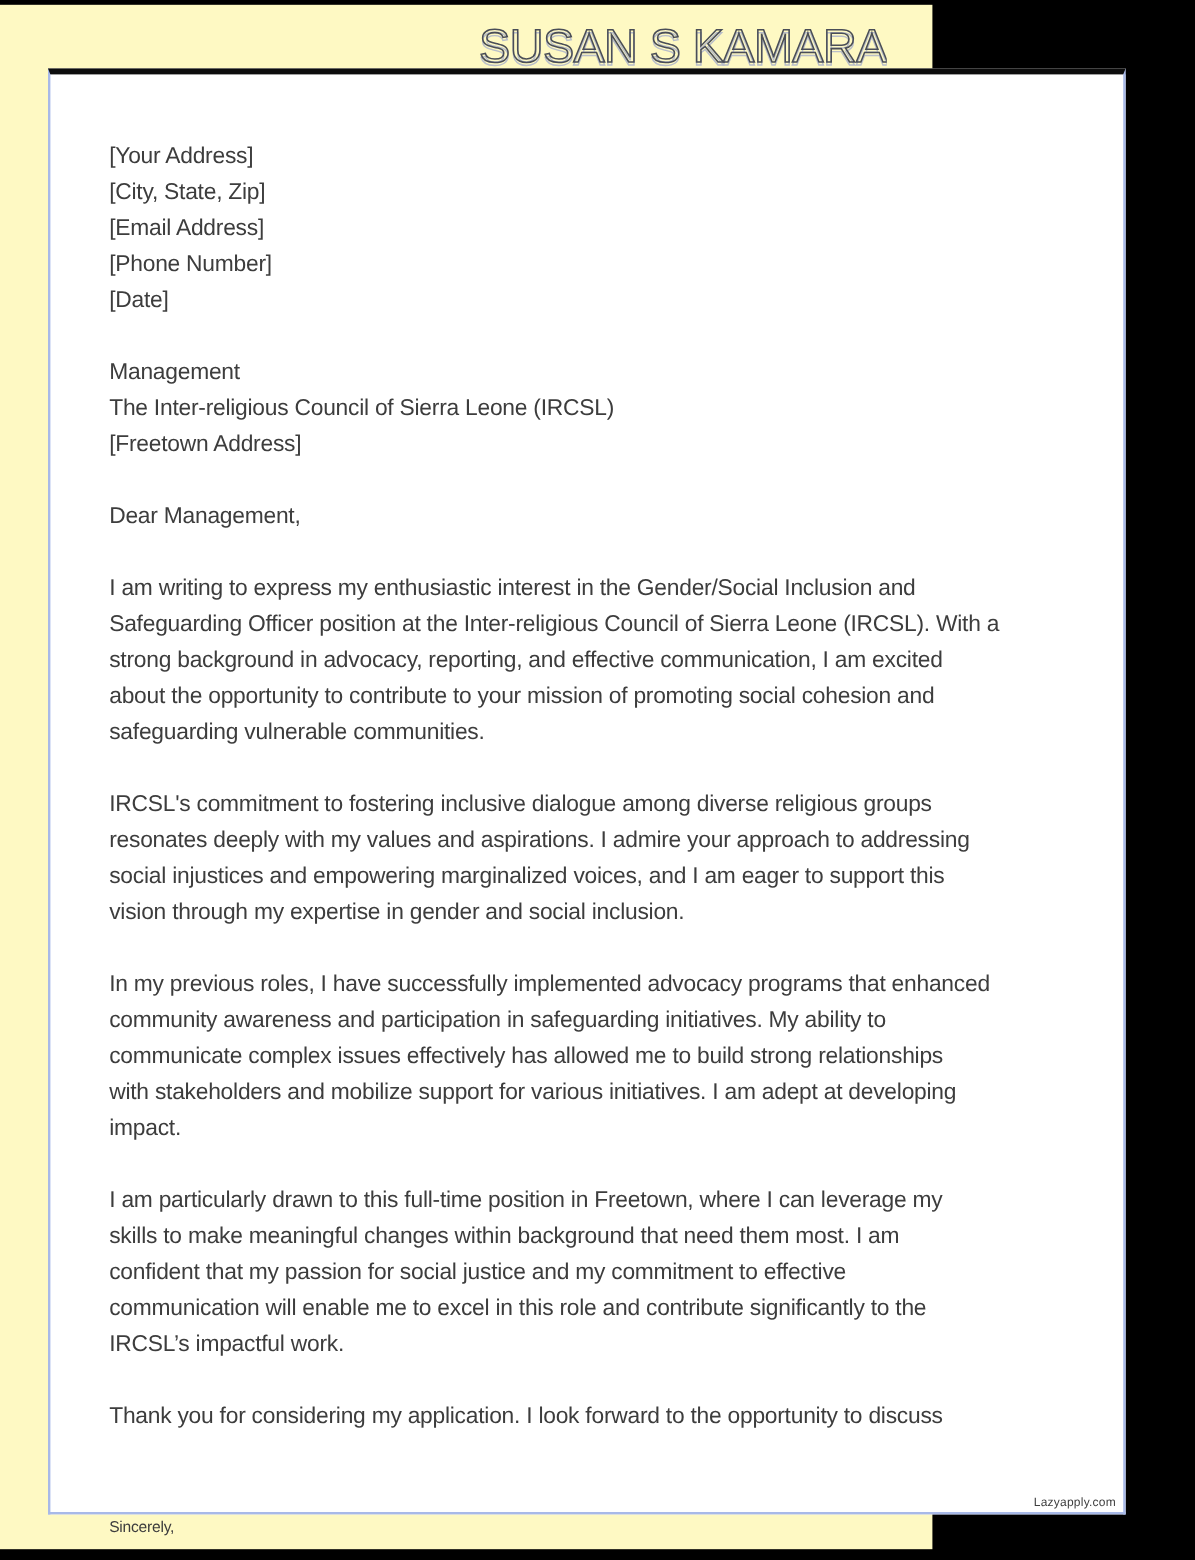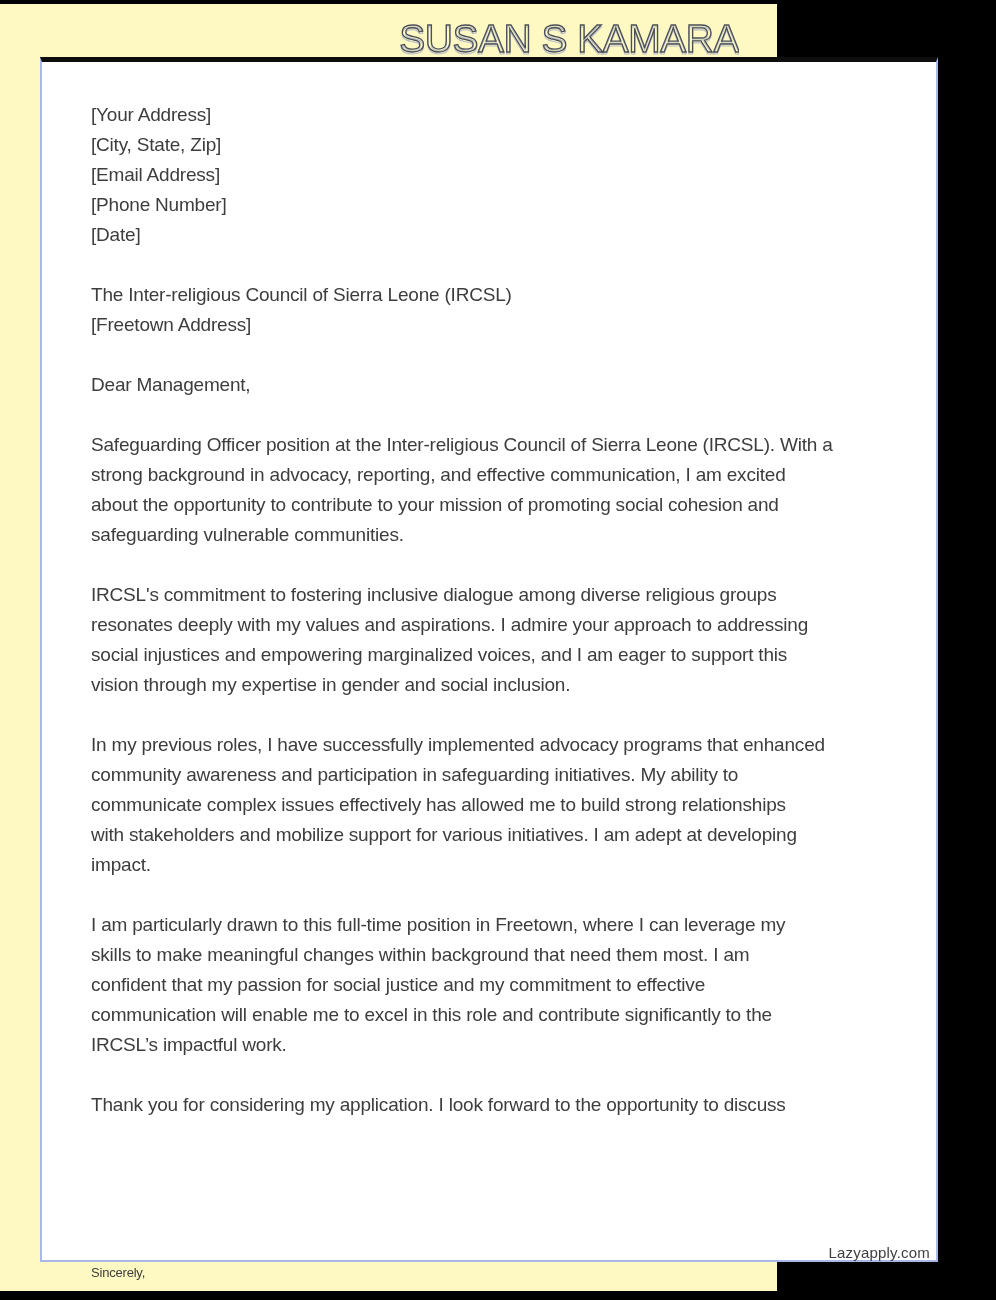--- a/index.html
+++ b/index.html
@@ -26,34 +26,34 @@
   .page {
     position: absolute;
     left: 40px; top: 53px;
     width: 898px; height: 1205px;
     box-sizing: border-box;
     background: #ffffff;
     border-top: 5px solid #0d0d0d;
     border-left: 2px solid #a8b9e8;
     border-right: 2px solid #a8b9e8;
     border-bottom: 2px solid #a8b9e8;
-    padding: 38px 49px 0 49px;
+    padding: 54px 49px 0 49px;
   }
   .block { margin: 0 0 30px 0; }
   .line, .page-content .line {
     font-size: 19px;
     line-height: 30px;
     letter-spacing: -0.2px;
     color: #3d3d3d;
     white-space: nowrap;
   }
   .watermark {
     position: absolute;
     right: 6px; bottom: -3px;
-    font-size: 15px;
+    font-size: 10px;
     line-height: 20px;
     color: #3f3f3f;
     letter-spacing: 0.2px;
   }
   .closing {
     position: absolute;
     left: 91px; top: 1254px;
     font-size: 13px;
     line-height: 30px;
     letter-spacing: -0.2px;
@@ -77,29 +77,31 @@
 
     <div class="block">
         <div class="line">[Your Address]</div>
         <div class="line">[City, State, Zip]</div>
         <div class="line">[Email Address]</div>
         <div class="line">[Phone Number]</div>
         <div class="line">[Date]</div>
       </div>
 
     <div class="block">
+        <div class="line">Management</div>
         <div class="line">The Inter-religious Council of Sierra Leone (IRCSL)</div>
         <div class="line">[Freetown Address]</div>
       </div>
 
     <div class="block">
       <div class="line">Dear Management,</div>
     </div>
 
     <div class="block">
+        <div class="line">I am writing to express my enthusiastic interest in the Gender/Social Inclusion and</div>
         <div class="line">Safeguarding Officer position at the Inter-religious Council of Sierra Leone (IRCSL). With a</div>
         <div class="line">strong background in advocacy, reporting, and effective communication, I am excited</div>
         <div class="line">about the opportunity to contribute to your mission of promoting social cohesion and</div>
         <div class="line">safeguarding vulnerable communities.</div>
       </div>
 
     <div class="block">
         <div class="line">IRCSL's commitment to fostering inclusive dialogue among diverse religious groups</div>
         <div class="line">resonates deeply with my values and aspirations. I admire your approach to addressing</div>
         <div class="line">social injustices and empowering marginalized voices, and I am eager to support this</div>

